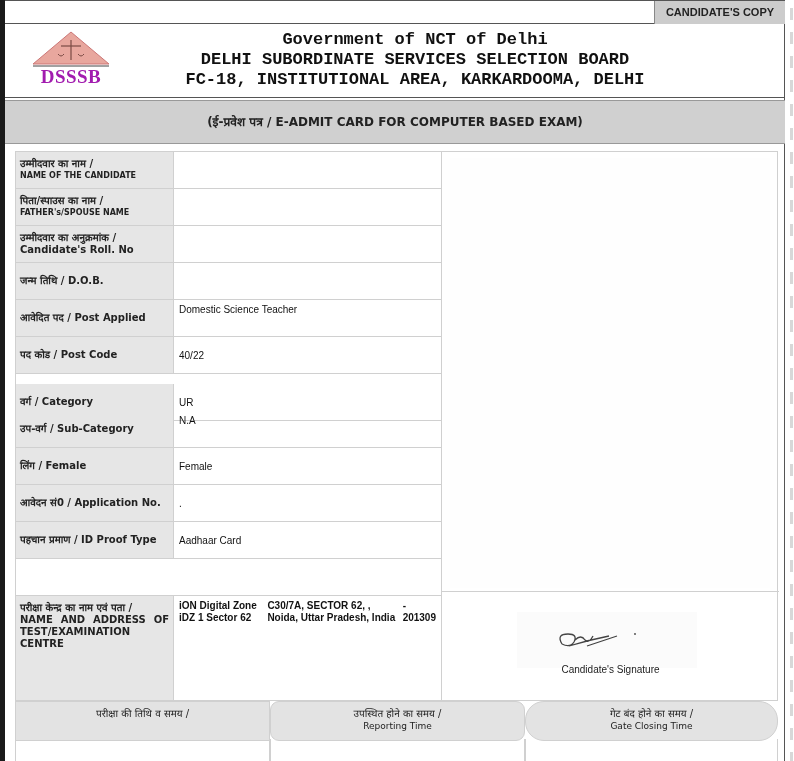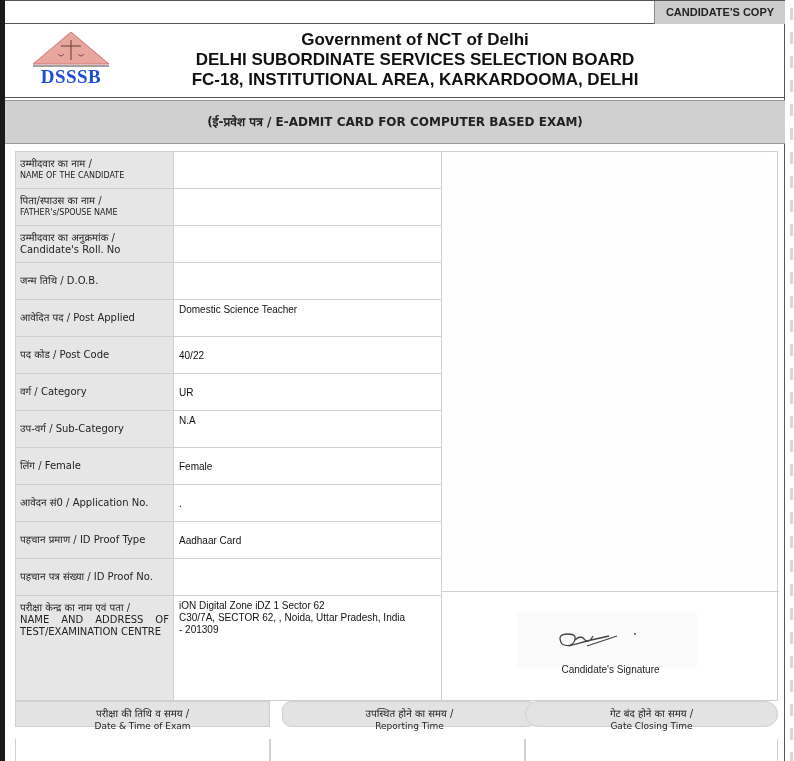--- a/index.html
+++ b/index.html
@@ -12,43 +12,43 @@
 
   .card { position: absolute; left: 5px; top: 0; width: 780px; height: 761px; border-right: 1px solid #555; padding-left: 32px; }
 
   .copy-row { position: absolute; left: 0; top: 0; width: 780px; height: 24px; border-top: 1px solid #555; border-bottom: 1px solid #555; }
   .copy-label { position: absolute; right: 0; top: 0; width: 131px; height: 23px; background: #cccccc; border-left: 1px solid #888;
     font-weight: bold; font-size: 11px; line-height: 23px; text-align: center; color: #222; }
 
   .header { position: absolute; left: 0; top: 24px; width: 780px; height: 74px; border-bottom: 1px solid #555; }
   .logo { position: absolute; left: 20px; top: 6px; width: 92px; height: 58px; }
   .logo-text { position: absolute; left: 0; bottom: 0; width: 92px; text-align: center;
-    font-family: "Liberation Serif", serif; font-weight: bold; font-size: 19px; color: #1d4ed8; letter-spacing: 0.5px; }
-  .head-lines { position: absolute; left: 140px; top: 6px; width: 540px; text-align: center; font-weight: bold; line-height: 20px; font-size: 17px; color: #111; }
+    font-family: "Liberation Serif", serif; font-weight: bold; font-size: 19px; color: #a21caf; letter-spacing: 0.5px; }
+  .head-lines { position: absolute; left: 140px; top: 6px; width: 540px; text-align: center; font-weight: bold; line-height: 20px; font-size: 17px; color: #111; font-family: Liberation Mono, monospace; }
 
   .banner { position: absolute; left: 0; top: 100px; width: 780px; height: 44px; background: #d0d0d0; border-top: 1px solid #999; border-bottom: 1px solid #999;
     font-weight: bold; font-size: 12px; line-height: 42px; text-align: center; color: #222; font-family: "DejaVu Sans", sans-serif; }
 
   .details { position: absolute; left: 10px; top: 151px; width: 763px; height: 550px; border: 1px solid #d0d0d0; }
   .row { position: absolute; left: 0; width: 425px; border-bottom: 1px solid #d0d0d0; }
   .lbl { position: absolute; left: 0; top: 0; width: 158px; height: 100%; background: #e6e6e6; border-right: 1px solid #d0d0d0;
-    font-family: "DejaVu Sans", sans-serif; font-size: 10px; color: #222; padding: 0 4px; display: flex; flex-direction: column; justify-content: center; line-height: 12px; }
+    font-family: "DejaVu Sans", sans-serif; font-size: 10px; color: #222; padding: 0 4px; display: flex; flex-direction: column; justify-content: center; line-height: 12px; font-weight: bold; }
   .lbl.small .en { font-size: 8px; }
   .val { position: absolute; left: 158px; top: 0; width: 267px; height: 100%; font-size: 10px; color: #111; padding: 0 5px; display: flex; align-items: center; }
   .val.top { align-items: flex-start; padding-top: 4px; }
   .centre-val { line-height: 12px; padding-top: 4px; }
 
   .photo-col { position: absolute; left: 425px; top: 0; width: 308px; height: 548px; border-left: 1px solid #d0d0d0; }
   .photo { position: absolute; left: 8px; top: 6px; width: 320px; height: 430px; background: #fefefe; }
   .photo-line { position: absolute; left: 0; top: 439px; width: 337px; height: 1px; background: #d0d0d0; }
   .sig-box { position: absolute; left: 75px; top: 460px; width: 180px; height: 56px; background: #fbfbfb; }
   .sig-caption { position: absolute; left: 0; top: 512px; width: 337px; text-align: center; font-size: 10px; color: #222; }
 
   .timing { position: absolute; left: 10px; top: 701px; width: 763px; height: 60px; }
-  .t-head { position: absolute; top: 0; height: 26px; background: #e3e3e3; border: 1px solid #d0d0d0; text-align: center; font-family: "DejaVu Sans", sans-serif; font-size: 10px; line-height: 13px; padding-top: 5px; color: #222; }
+  .t-head { position: absolute; top: 0; height: 40px; background: #e3e3e3; border: 1px solid #d0d0d0; text-align: center; font-family: "DejaVu Sans", sans-serif; font-size: 10px; line-height: 13px; padding-top: 5px; color: #222; }
   .t-head .en { font-size: 9px; }
   .t-cell { position: absolute; top: 38px; height: 22px; border-left: 1px solid #d0d0d0; border-right: 1px solid #d0d0d0; }
 </style>
 </head>
 <body>
 
 <div class="left-edge"></div>
 <div class="right-dashes"></div>
 
 <div class="card">
@@ -105,50 +105,49 @@
       <div class="val"></div>
     </div>
     <div class="row" style="top:148px;height:37px;">
       <div class="lbl">आवेदित पद / Post Applied</div>
       <div class="val top">Domestic Science Teacher</div>
     </div>
     <div class="row" style="top:185px;height:37px;">
       <div class="lbl">पद कोड / Post Code</div>
       <div class="val">40/22</div>
     </div>
-    <div class="row" style="top:222px;height:37px;">
+    <div class="row" style="top:232px;height:37px;">
       <div class="lbl">वर्ग / Category</div>
       <div class="val">UR</div>
     </div>
     <div class="row" style="top:259px;height:37px;">
       <div class="lbl">उप-वर्ग / Sub-Category</div>
       <div class="val top">N.A</div>
     </div>
     <div class="row" style="top:296px;height:37px;">
       <div class="lbl">लिंग / Female</div>
       <div class="val">Female</div>
     </div>
     <div class="row" style="top:333px;height:37px;">
       <div class="lbl">आवेदन सं0 / Application No.</div>
       <div class="val">.</div>
     </div>
     <div class="row" style="top:370px;height:37px;">
       <div class="lbl">पहचान प्रमाण / ID Proof Type</div>
       <div class="val">Aadhaar Card</div>
     </div>
     <div class="row" style="top:407px;height:37px;">
-      <div class="lbl">पहचान पत्र संख्या / ID Proof No.</div>
       <div class="val"></div>
     </div>
     <div class="row" style="top:444px;height:104px;border-bottom:none;">
       <div class="lbl" style="justify-content:flex-start;padding-top:6px;text-align:justify;">
         <span>परीक्षा केन्द्र का नाम एवं पता /</span>
           <span>NAME AND ADDRESS OF TEST/EXAMINATION CENTRE</span>
       </div>
-      <div class="val top centre-val" style="flex-direction:column;align-items:flex-start;">
+      <div class="val top centre-val" style="align-items:flex-start;font-weight:bold;">
         <div>iON Digital Zone iDZ 1 Sector 62</div>
         <div>C30/7A, SECTOR 62, , Noida, Uttar Pradesh, India</div>
         <div>- 201309</div>
       </div>
     </div>
 
     <div class="photo-col">
       <div class="photo"></div>
       <div class="photo-line"></div>
       <div class="sig-box">
@@ -157,23 +156,22 @@
           <circle cx="118" cy="22" r="0.9" fill="#444"></circle>
         </svg>
       </div>
       <div class="sig-caption">Candidate's Signature</div>
     </div>
   </div>
 
   <div class="timing">
     <div class="t-head" style="left:0;width:255px;">
       <div>परीक्षा की तिथि व समय /</div>
-        <div class="en">Date &amp; Time of Exam</div>
     </div>
-    <div class="t-head" style="left:267px;width:255px;border-radius:9px;">
+    <div class="t-head" style="left:255px;width:255px;border-radius:9px;">
       <div>उपस्थित होने का समय /</div>
         <div class="en">Reporting Time</div>
     </div>
     <div class="t-head" style="left:510px;width:253px;border-radius:19px;">
       <div>गेट बंद होने का समय /</div>
         <div class="en">Gate Closing Time</div>
     </div>
     <div class="t-cell" style="left:0;width:255px;"></div>
     <div class="t-cell" style="left:255px;width:255px;"></div>
     <div class="t-cell" style="left:510px;width:253px;"></div>

